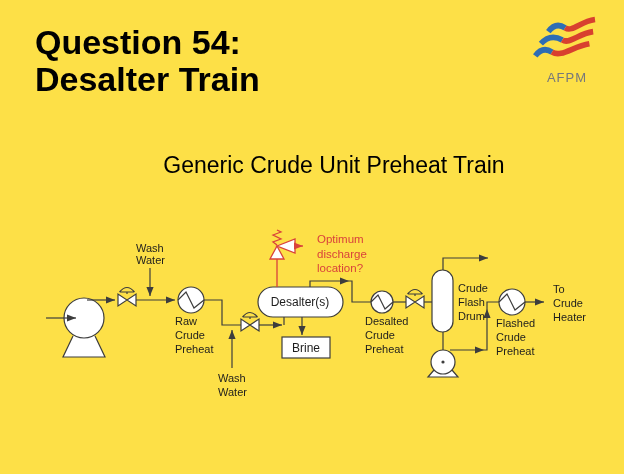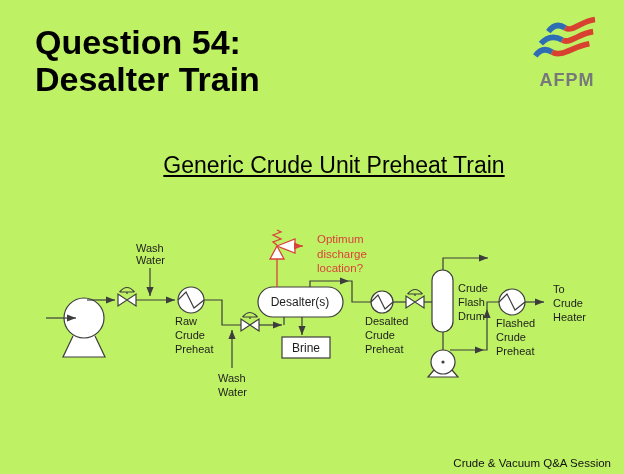--- a/index.html
+++ b/index.html
@@ -1,25 +1,25 @@
 <!DOCTYPE html>
 <html><head>
 <meta charset="utf-8">
 <style>
   html,body{margin:0;padding:0;background:#ffffff;}
   .slide{
-    position:relative;width:624px;height:474px;background:#bef264;
+    position:relative;width:624px;height:474px;background:#fde047;
     font-family:"Liberation Sans","DejaVu Sans",sans-serif;overflow:hidden;
   }
   .title{position:absolute;left:35px;top:24px;font-size:34px;line-height:37px;
          font-weight:bold;color:#000;letter-spacing:0px;}
   .subtitle{position:absolute;left:44px;top:152px;width:580px;text-align:center;
-            font-size:23px;color:#000;text-decoration:underline;}
+            font-size:23px;color:#000;}
   .logo{position:absolute;left:527px;top:12px;width:80px;text-align:center;}
-  .logo-text{font-size:18px;font-weight:bold;color:#77787b;letter-spacing:1px;margin-top:-2px;}
+  .logo-text{font-size:13px;font-weight:normal;color:#77787b;letter-spacing:1px;margin-top:-2px;}
   .footer{position:absolute;top:457px;right:13px;font-size:11.5px;color:#111;}
   svg text{font-family:"Liberation Sans","DejaVu Sans",sans-serif;}
   .diagram{position:absolute;left:0;top:0;}
 </style>
 </head>
 <body>
 
 <div class="slide">
 
   <div class="title">
@@ -164,15 +164,14 @@
       <text x="496" y="327">Flashed</text>
       <text x="496" y="341">Crude</text>
       <text x="496" y="355">Preheat</text>
 
       <text x="553" y="293">To</text>
       <text x="553" y="307">Crude</text>
       <text x="553" y="321">Heater</text>
     </g>
   </svg>
 
-  <div class="footer">Crude &amp; Vacuum Q&amp;A Session</div>
 
 </div>
 
 </body></html>

